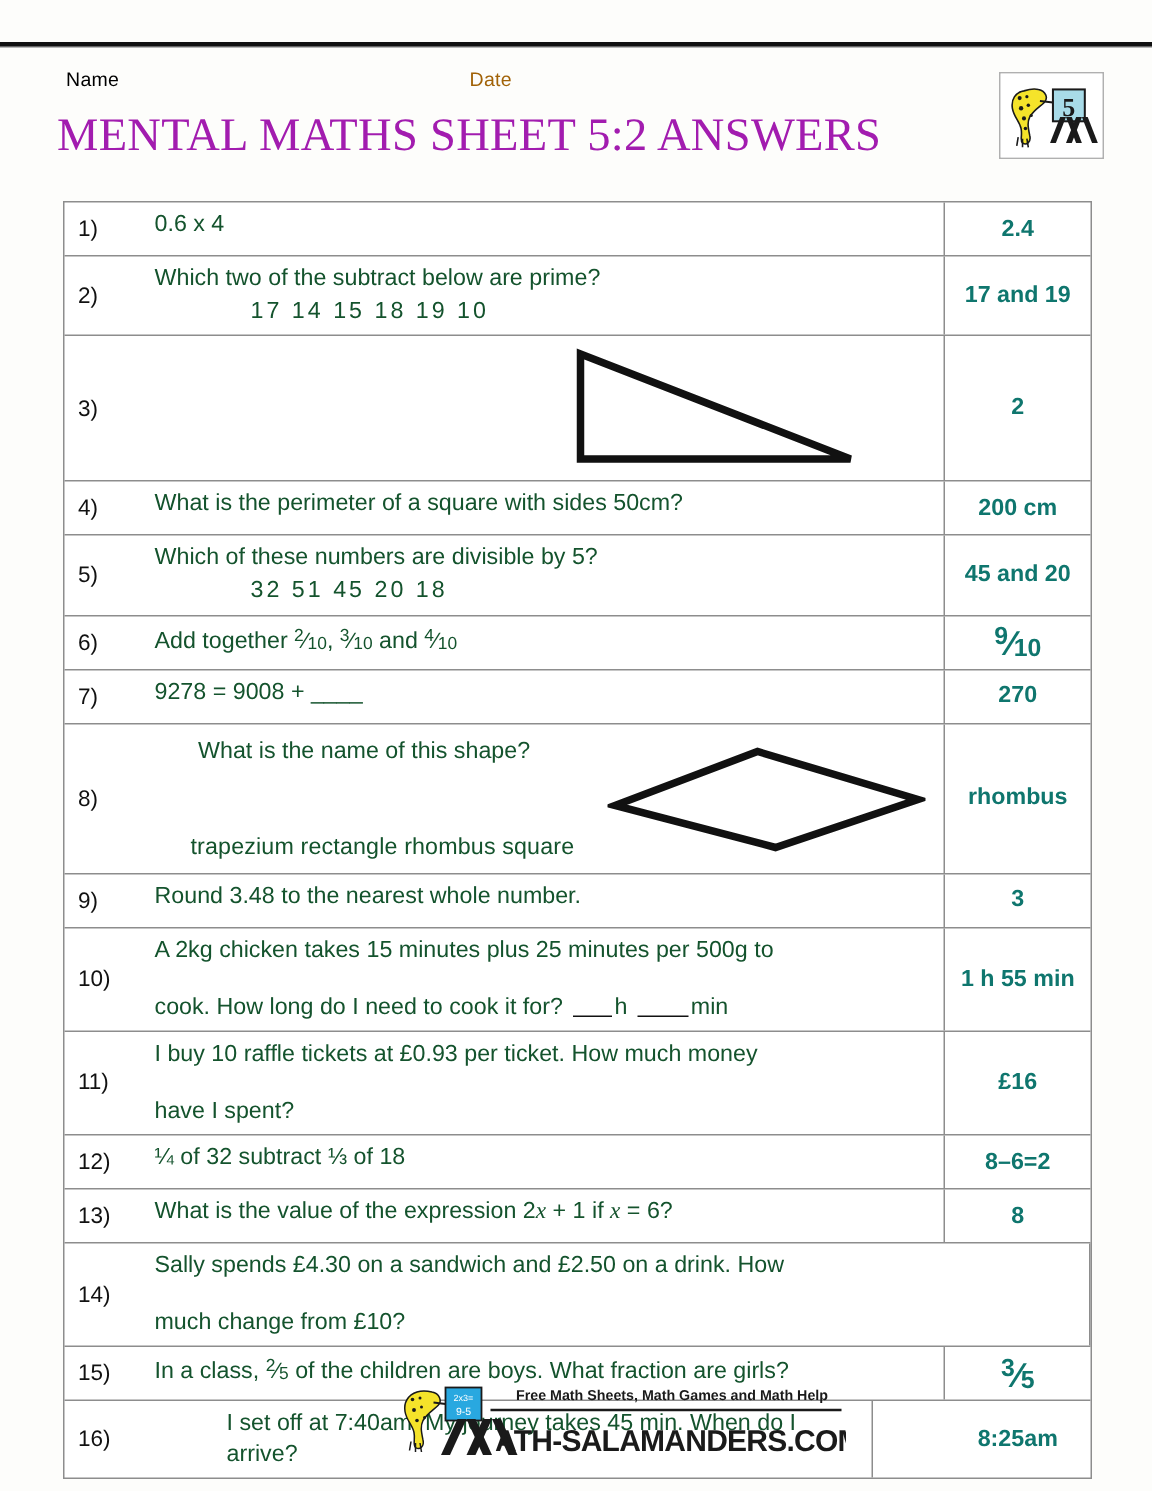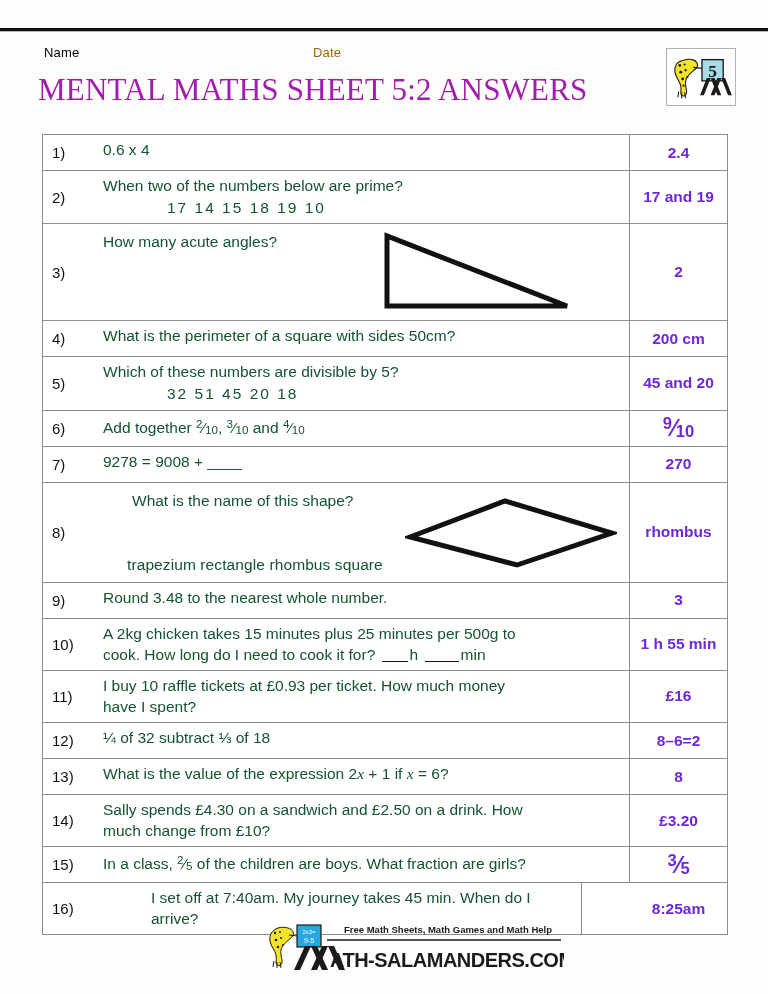--- a/index.html
+++ b/index.html
@@ -124,40 +124,40 @@
   .a {
     width: 97px;
     flex: 0 0 97px;
     box-sizing: border-box;
     display: flex;
     align-items: center;
     justify-content: center;
     text-align: center;
     font-size: 15.5px;
     font-weight: bold;
-    color: #6d28d9;
+    color: #0f766e;
     padding: 2px 2px;
   }
 
   
   .h-1  { min-height: 36px; }
   .h-2  { min-height: 48px; }
   .h-3  { min-height: 97px; }
   .h-8  { min-height: 100px; }
   .sub-line {
     padding-left: 64px;
     margin-top: 2px;
     letter-spacing: 2.5px;
   }
   .opts {
     margin-top: 6px;
     letter-spacing: .1px;
     margin-left: 24px;
   }
-  .q-line2 { margin-top: 1px; }
+  .q-line2 { margin-top: 18px; }
 
   
   .numlist { letter-spacing: 2px; }
   .underline-blank {
     display: inline-block;
     border-bottom: 1.6px solid #111;
     width: 34px;
     height: 13px;
     vertical-align: -2px;
     margin: 0 2px;
@@ -260,30 +260,29 @@
       <div class="num">1)</div>
       <div class="q">
         <div>0.6 x 4</div>
       </div>
       <div class="a">2.4</div>
     </div>
 
     <div class="row h-2">
       <div class="num">2)</div>
       <div class="q">
-        <div>When two of the numbers below are prime?</div>
+        <div>Which two of the subtract below are prime?</div>
         <div class="sub-line numlist">17  14  15  18  19  10</div>
       </div>
       <div class="a">17 and 19</div>
     </div>
 
     <div class="row h-3">
       <div class="num">3)</div>
       <div class="q">
-        <div style="position:absolute; left:4px; top:8px;">How many acute angles?</div>
         <div class="shape-tri">
           <svg viewBox="0 0 192 82" xmlns="http://www.w3.org/2000/svg">
             <polygon points="6,5 6,75 186,75" fill="none" stroke="#111111" stroke-width="5" stroke-linejoin="miter"></polygon>
           </svg>
         </div>
       </div>
       <div class="a">2</div>
     </div>
 
     <div class="row h-1">
@@ -382,21 +381,20 @@
       </div>
       <div class="a">8</div>
     </div>
 
     <div class="row h-2">
       <div class="num">14)</div>
       <div class="q">
         <div>Sally spends £4.30 on a sandwich and £2.50 on a drink. How</div>
         <div class="q-line2">much change from £10?</div>
       </div>
-      <div class="a">£3.20</div>
     </div>
 
     <div class="row h-1">
       <div class="num">15)</div>
       <div class="q">
         <div><span>In a class, </span><span class="frac"><span class="n">2</span><span class="s">⁄</span><span class="d">5</span></span><span> of the children are boys. What fraction are girls?</span></div>
       </div>
       <div class="a">
         <span class="frac ans-frac"><span class="n">3</span><span class="s">⁄</span><span class="d">5</span></span>
       </div>

